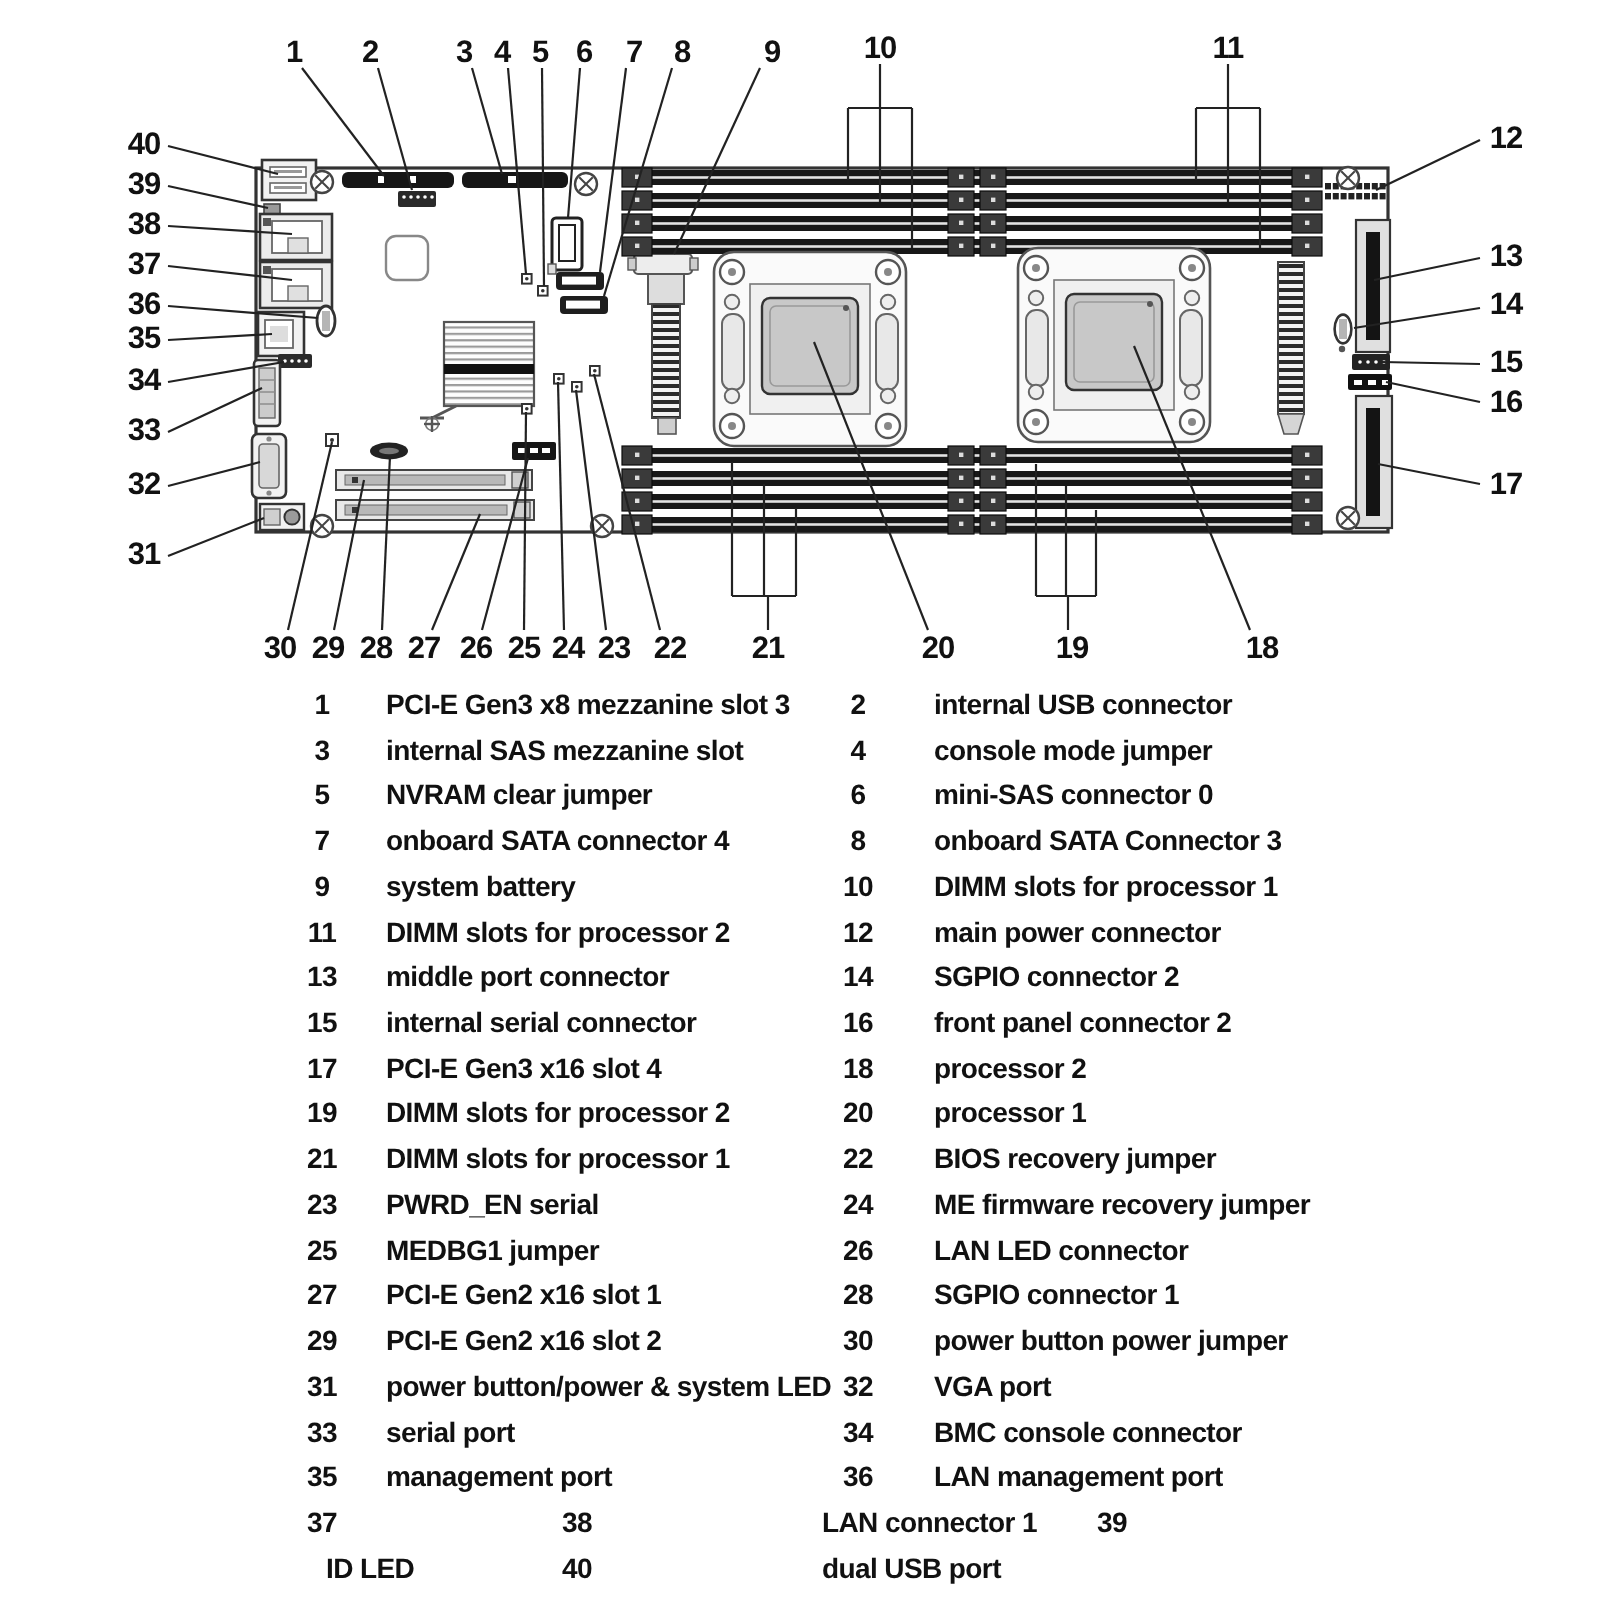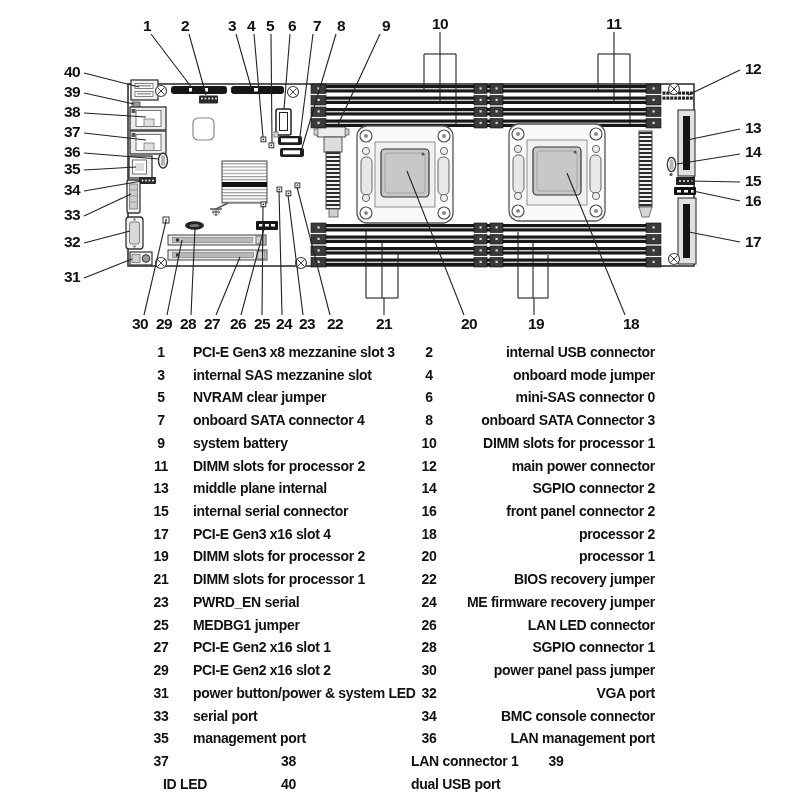--- a/index.html
+++ b/index.html
@@ -15,21 +15,21 @@
   }
   .leader{stroke:#222;stroke-width:1.1;fill:none;}
   #legend{
     position:absolute;left:146px;top:341px;
     display:grid;grid-template-columns:30px 225px 56px auto;
     font-weight:bold;font-size:14px;letter-spacing:-0.3px;
     color:#111;line-height:22.72px;white-space:nowrap;
   }
   .lg-num{text-align:center;}
   .lg-label{padding-left:17px;}
-  .lg-label.c2{padding-left:10px;text-align:right;}
+  .lg-label.c2{padding-left:10px;}
 </style>
 </head>
 <body>
 
 <svg id="diagram" width="800" height="340" viewBox="0 0 800 340">
   <defs>
     <pattern id="batt" width="4" height="4" patternUnits="userSpaceOnUse">
       <rect width="4" height="4" fill="#f2f2f2"></rect>
         <rect width="4" height="2" fill="#2a2a2a"></rect>
     </pattern>
@@ -492,39 +492,39 @@
 </svg>
 
 <div id="legend">
     <span class="lg-num">1</span>
     <span class="lg-label">PCI-E Gen3 x8 mezzanine slot 3</span>
     <span class="lg-num c2">2</span>
     <span class="lg-label c2">internal USB connector</span>
     <span class="lg-num">3</span>
     <span class="lg-label">internal SAS mezzanine slot</span>
     <span class="lg-num c2">4</span>
-    <span class="lg-label c2">onboard mode jumper</span>
+    <span class="lg-label c2">console mode jumper</span>
     <span class="lg-num">5</span>
     <span class="lg-label">NVRAM clear jumper</span>
     <span class="lg-num c2">6</span>
     <span class="lg-label c2">mini-SAS connector 0</span>
     <span class="lg-num">7</span>
     <span class="lg-label">onboard SATA connector 4</span>
     <span class="lg-num c2">8</span>
     <span class="lg-label c2">onboard SATA Connector 3</span>
     <span class="lg-num">9</span>
     <span class="lg-label">system battery</span>
     <span class="lg-num c2">10</span>
     <span class="lg-label c2">DIMM slots for processor 1</span>
     <span class="lg-num">11</span>
     <span class="lg-label">DIMM slots for processor 2</span>
     <span class="lg-num c2">12</span>
     <span class="lg-label c2">main power connector</span>
     <span class="lg-num">13</span>
-    <span class="lg-label">middle plane internal</span>
+    <span class="lg-label">middle port connector</span>
     <span class="lg-num c2">14</span>
     <span class="lg-label c2">SGPIO connector 2</span>
     <span class="lg-num">15</span>
     <span class="lg-label">internal serial connector</span>
     <span class="lg-num c2">16</span>
     <span class="lg-label c2">front panel connector 2</span>
     <span class="lg-num">17</span>
     <span class="lg-label">PCI-E Gen3 x16 slot 4</span>
     <span class="lg-num c2">18</span>
     <span class="lg-label c2">processor 2</span>
@@ -544,21 +544,21 @@
     <span class="lg-label">MEDBG1 jumper</span>
     <span class="lg-num c2">26</span>
     <span class="lg-label c2">LAN LED connector</span>
     <span class="lg-num">27</span>
     <span class="lg-label">PCI-E Gen2 x16 slot 1</span>
     <span class="lg-num c2">28</span>
     <span class="lg-label c2">SGPIO connector 1</span>
     <span class="lg-num">29</span>
     <span class="lg-label">PCI-E Gen2 x16 slot 2</span>
     <span class="lg-num c2">30</span>
-    <span class="lg-label c2">power panel pass jumper</span>
+    <span class="lg-label c2">power button power jumper</span>
     <span class="lg-num">31</span>
     <span class="lg-label">power button/power &amp; system LED</span>
     <span class="lg-num c2">32</span>
     <span class="lg-label c2">VGA port</span>
     <span class="lg-num">33</span>
     <span class="lg-label">serial port</span>
     <span class="lg-num c2">34</span>
     <span class="lg-label c2">BMC console connector</span>
     <span class="lg-num">35</span>
     <span class="lg-label">management port</span>

